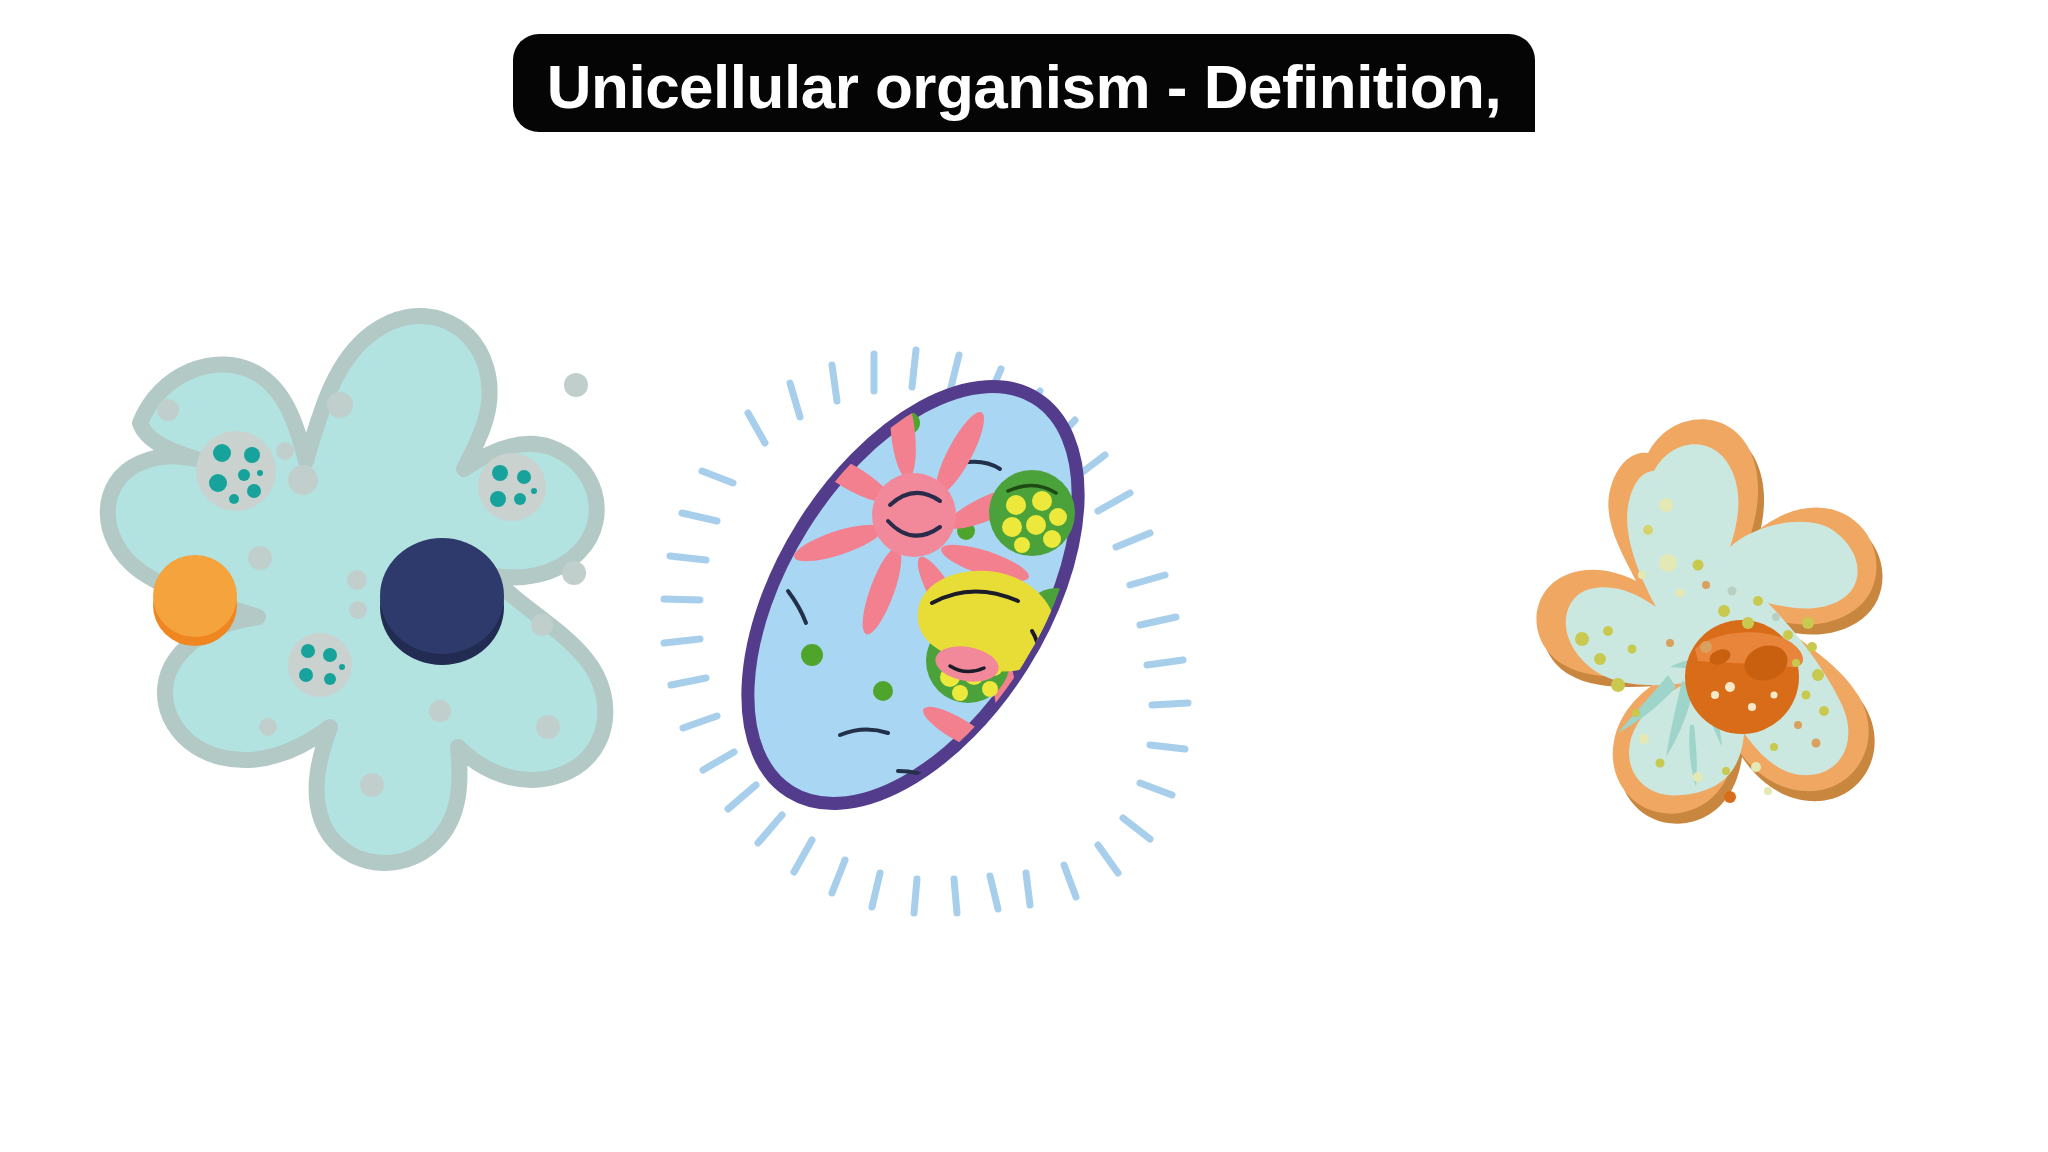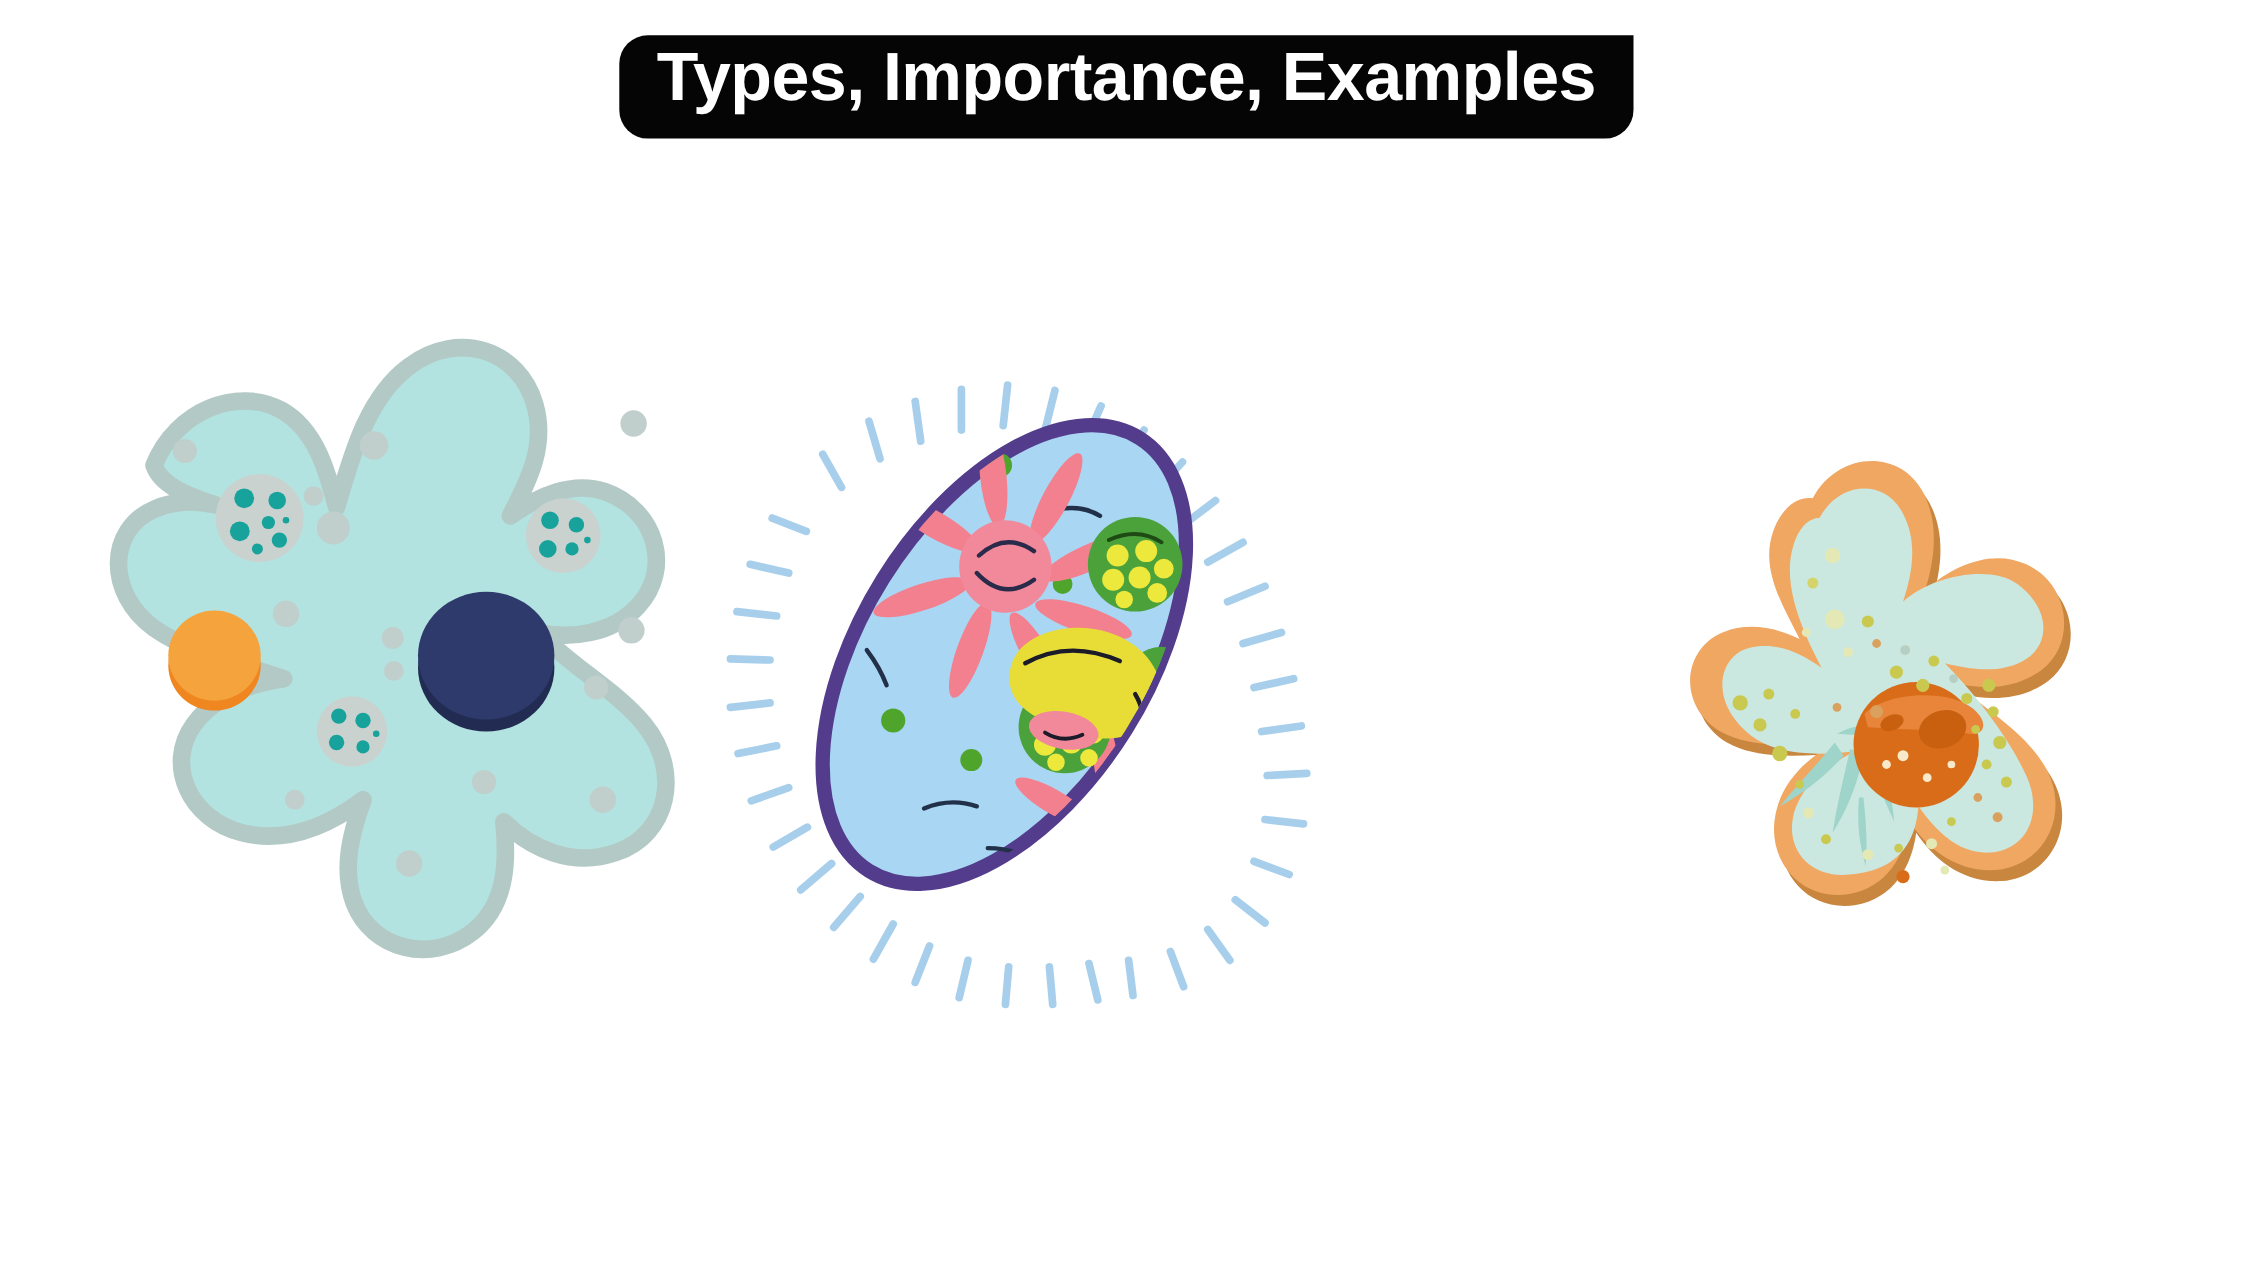--- a/index.html
+++ b/index.html
@@ -65,21 +65,21 @@
   .org-amoeba-blue { left: 20px;   top: 255px; }
   .org-paramecium  { left: 660px;  top: 325px; }
   .org-amoeba-orange { left: 1520px; top: 395px; }
 
   svg { display: block; overflow: visible; }
 </style>
 </head>
 <body style="background: rgb(255, 255, 255);">
 
 <div class="title-wrap">
-  <div class="title-line title-line-2">Types, Importance, Examples</div>
+  <div class="title-line title-line-1">Unicellular organism - Definition,</div>
 </div>
 
 <div class="stage">
 
   <div class="organism org-amoeba-blue">
     <svg width="660" height="620" viewBox="0 0 660 620">
 
       <path d="M 120 168
                C 140 118, 196 96, 236 118
                C 268 136, 278 176, 286 206

